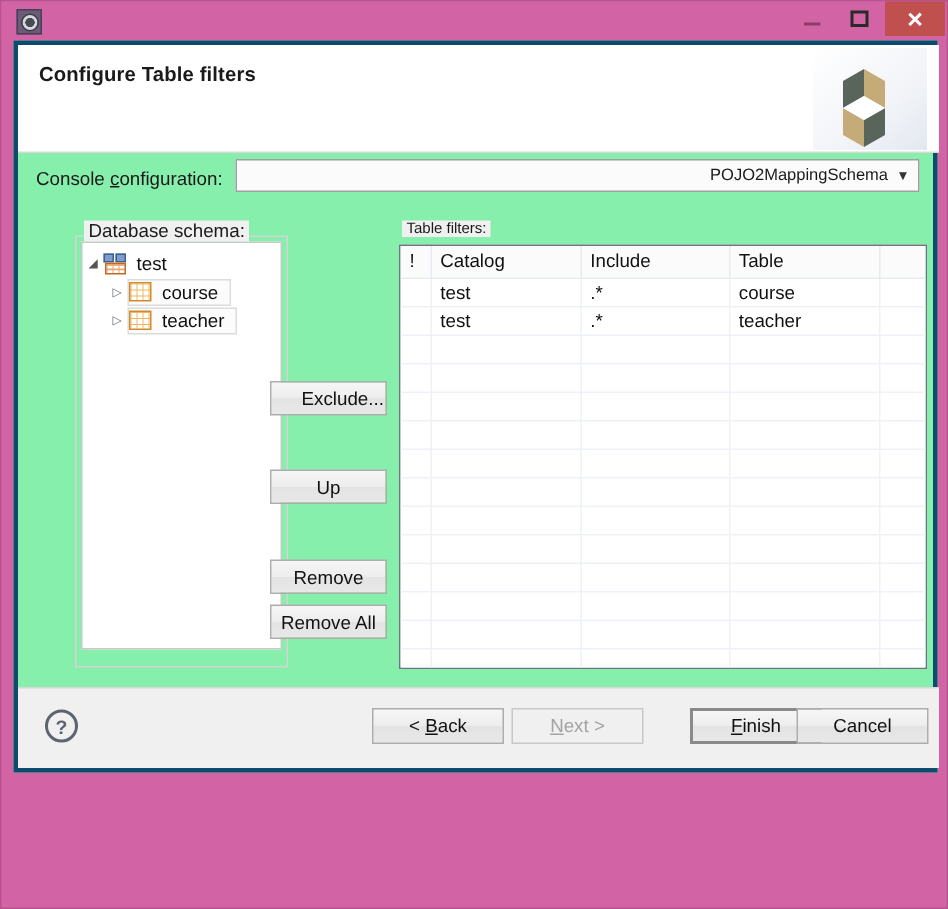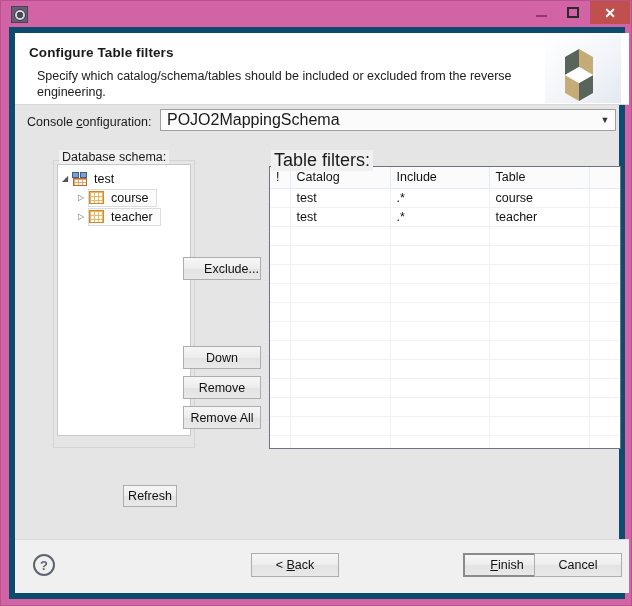--- a/index.html
+++ b/index.html
@@ -56,23 +56,23 @@
   }
   #btn-close {
     left: 589px; width: 40px; height: 23px;
     background: #c0504d;
   }
   #btn-close .glyph { font-size: 14px; line-height: 1; color: #fff; font-weight: 600; }
 
   
   #client {
     position: absolute; left: 8px; top: 26px;
-    width: 616px; height: 572px;
-    background: #e5e5e5;
-    border: 6px solid #0c4a6e;
+    width: 616px; height: 488px;
+    background: #86efac;
+    border: 3px solid #0c4a6e;
   }
 
   
   #header {
     position: absolute; left: 0; top: 0;
     width: 614px; height: 72px;
     background: #ffffff;
     border-bottom: 1px solid #d8d8d8;
     overflow: hidden;
   }
@@ -104,22 +104,22 @@
   #config-combo {
     position: absolute; left: 145px; top: 3px;
     width: 456px; height: 22px;
     background: #fbfbfb;
     border: 1px solid #a0a0a0;
     display: flex; align-items: center;
   }
   #config-value {
     flex: 1;
     padding-left: 6px;
-    font-size: 16px; color: #1a1a1a;
-    white-space: nowrap; overflow: hidden;
+    font-size: 11px; color: #1a1a1a;
+    white-space: nowrap; overflow: hidden; text-align: right;
   }
   #config-arrow {
     width: 20px; text-align: center;
     font-size: 9px; color: #333;
   }
 
   
   #schema-group {
     position: absolute; left: 14px; top: 118px;
     width: 142px; height: 297px; margin-left: 24px;
@@ -238,21 +238,21 @@
   #btn-remove  { top: 225px; }
   #btn-removeall { top: 255px; }
 
   
   #filters-group {
     position: absolute; left: 250px; top: 118px;
     width: 356px; height: 312px;
   }
   #filters-legend {
     position: absolute; left: 6px; top: -1px;
-    font-size: 18px; color: #1a1a1a;
+    font-size: 10px; color: #1a1a1a;
     background: #f0f0f0; padding: 0 3px;
     z-index: 2;
   }
   #filters-table-wrap {
     position: absolute; left: 4px; top: 15px;
     width: 352px; height: 283px;
     background: #ffffff;
     border: 1px solid #707480;
     overflow: hidden;
   }
@@ -329,21 +329,20 @@
     </div>
     <div class="winbtn" id="btn-close">
       <span class="glyph">✕</span>
     </div>
   </div>
 
   <div id="client">
 
     <div id="header">
       <div id="header-title">Configure Table filters</div>
-      <div id="header-desc">Specify which catalog/schema/tables should be included or excluded from the reverse engineering.</div>
       <svg id="header-logo" viewBox="0 0 76 68">
         <defs>
           <linearGradient id="bgg" x1="0" y1="0" x2="1" y2="1">
             <stop offset="0%" stop-color="#ffffff"></stop>
             <stop offset="60%" stop-color="#f2f4f8"></stop>
             <stop offset="100%" stop-color="#e3e8f0"></stop>
           </linearGradient>
         </defs>
         <rect x="0" y="0" width="76" height="68" fill="url(#bgg)"></rect>
 
@@ -404,22 +403,22 @@
     </div>
 
     <div class="btn" id="refresh-btn">
       <span>Refresh</span>
     </div>
 
     <div id="mid-buttons">
       <div class="btn" id="btn-exclude">
         <span>Exclude...</span>
       </div>
-      <div class="btn" id="btn-down">
-        <span>Down</span>
+      <div class="btn" id="btn-up">
+        <span>Up</span>
       </div>
       <div class="btn" id="btn-removeall">
         <span>Remove All</span>
       </div>
       <div class="btn" id="btn-remove">
         <span>Remove</span>
       </div>
     </div>
 
     <div id="filters-group">
@@ -546,20 +545,23 @@
       </div>
     </div>
 
     <div id="bottom-bar">
       <div id="help-icon">
         <span>?</span>
       </div>
       <div class="btn" id="btn-back">
         <span><span>&lt; </span><u>B</u><span>ack</span></span>
       </div>
+      <div class="btn disabled" id="btn-next">
+        <span><u>N</u><span>ext &gt;</span></span>
+      </div>
       <div class="btn default" id="btn-finish">
         <span><u>F</u><span>inish</span></span>
       </div>
       <div class="btn" id="btn-cancel">
         <span>Cancel</span>
       </div>
     </div>
 
   </div>
 </div>

